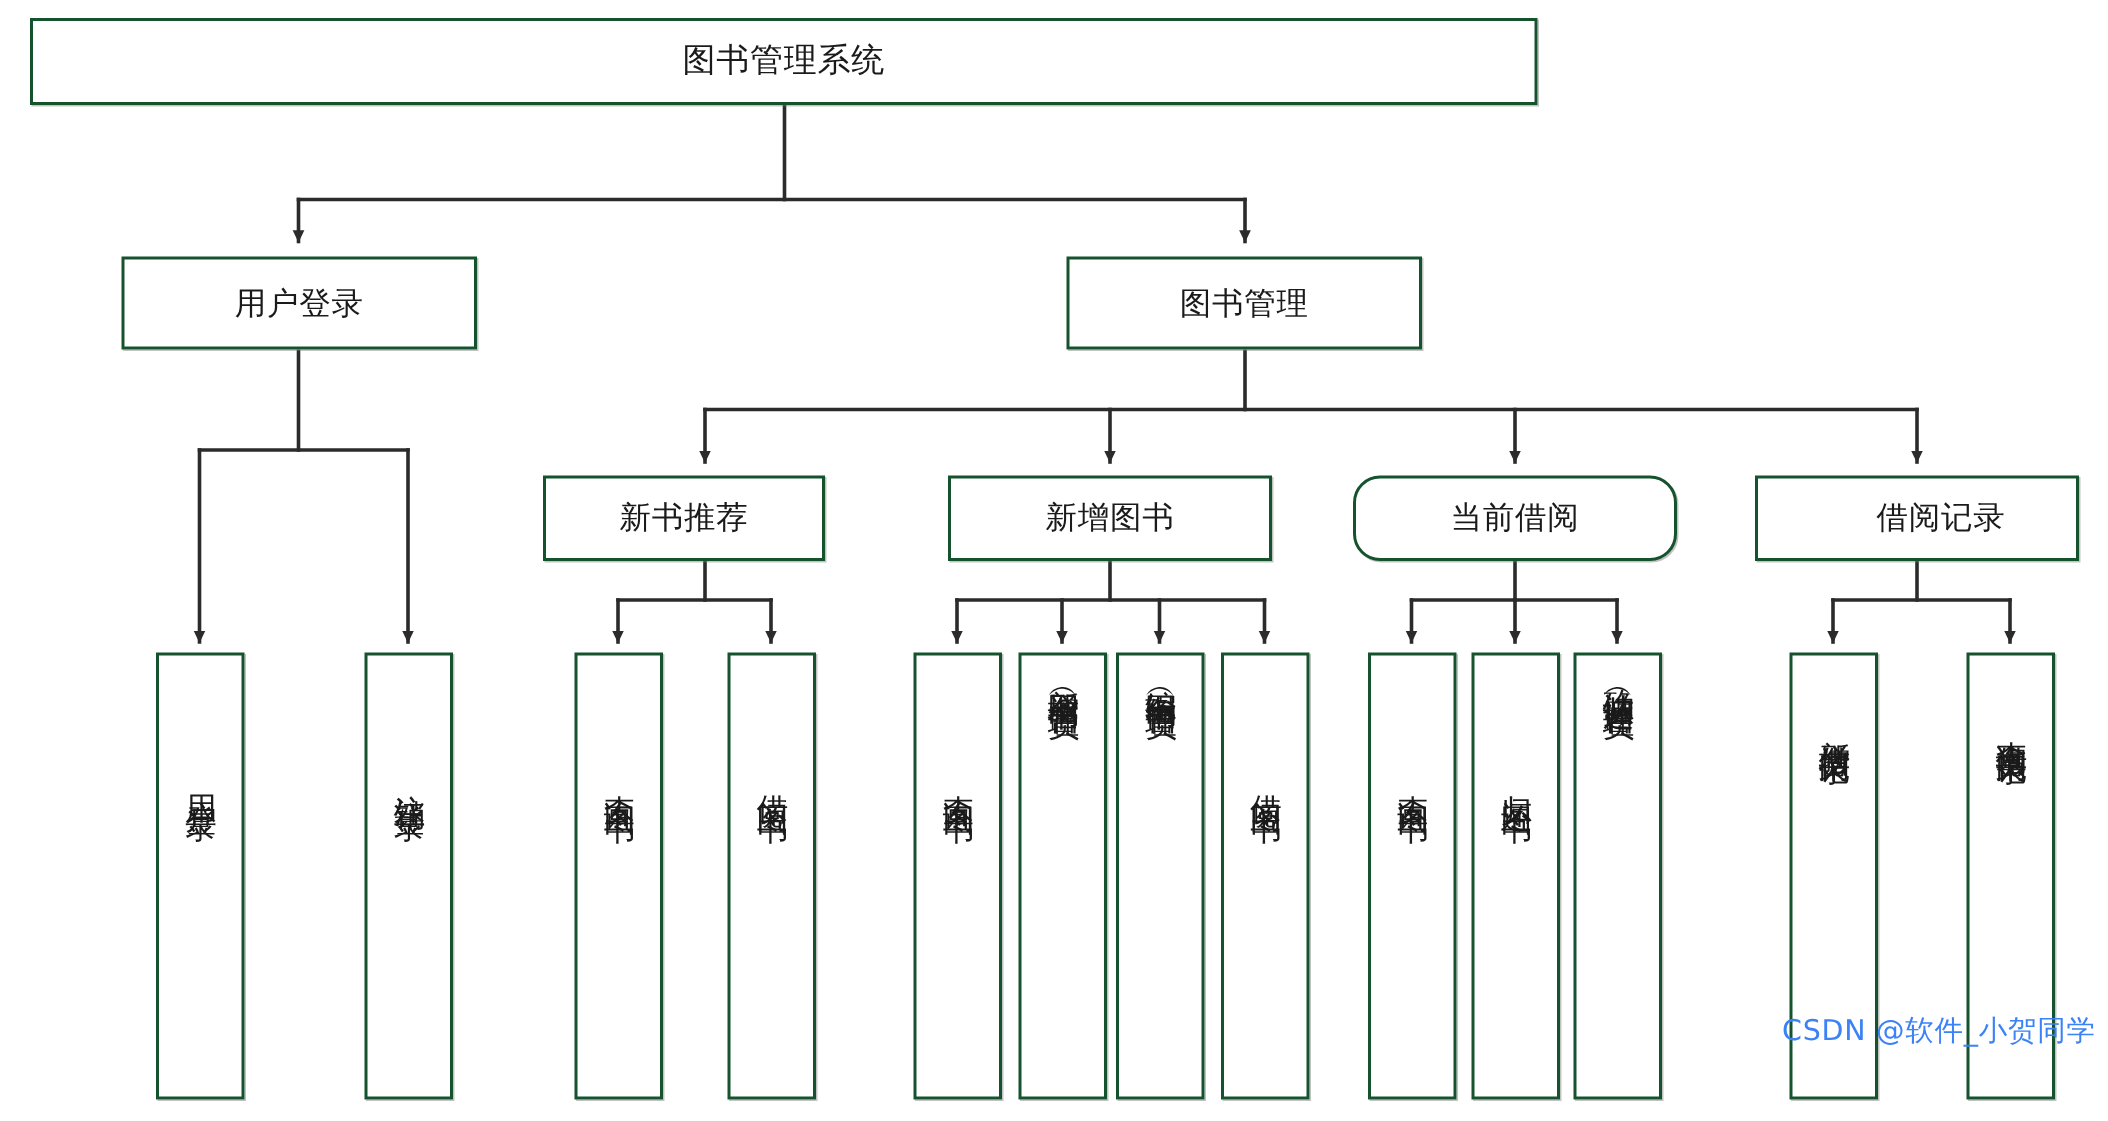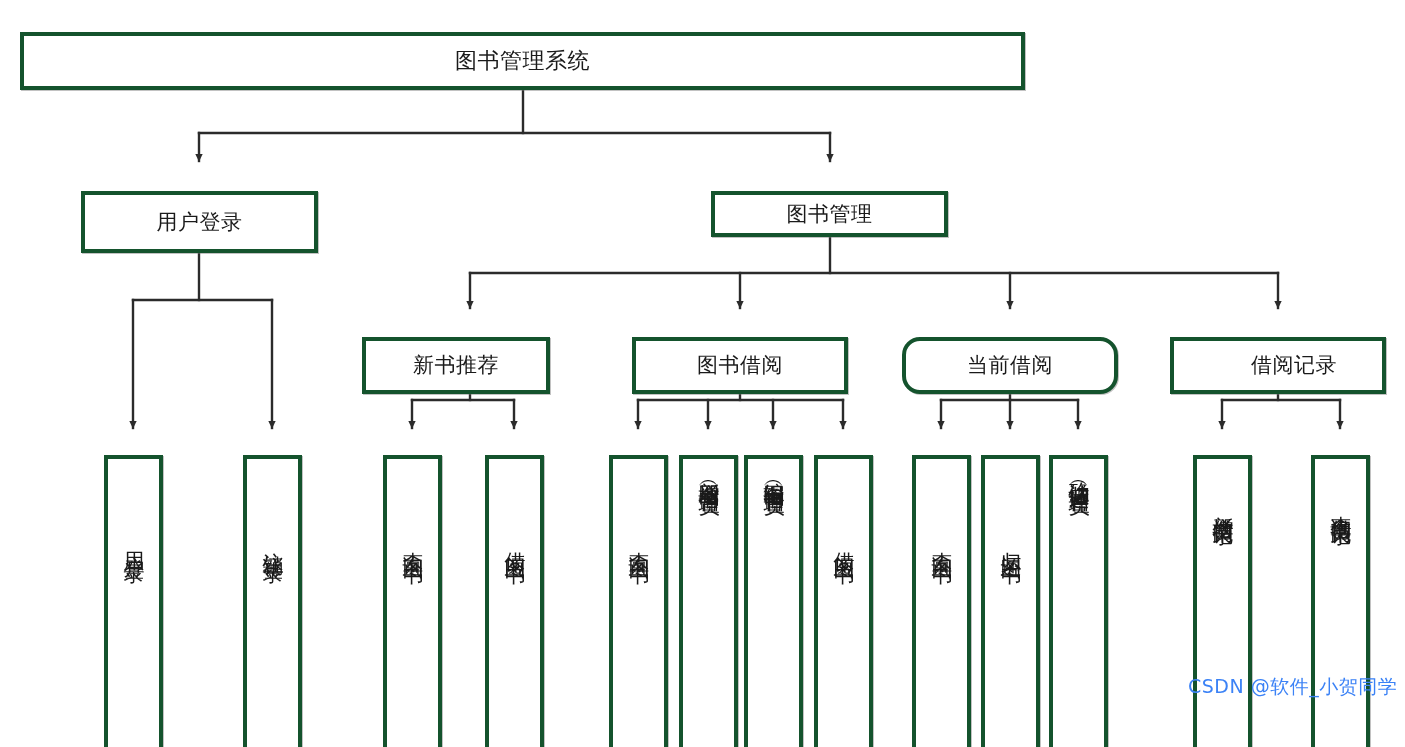--- a/index.html
+++ b/index.html
@@ -13,28 +13,27 @@
   #canvas {
     position: relative;
     width: 1405px;
     height: 747px;
     background: #ffffff;
     overflow: hidden;
   }
   .node {
     position: absolute;
     box-sizing: border-box;
-    border: 4px solid #14532d;
+    border: 2px solid #14532d;
     background: #ffffff;
     display: flex;
     align-items: center;
     justify-content: center;
     color: #1a1a1a;
     box-shadow: 1px 1px 0 rgba(120,120,120,0.45);
-    margin-top: 20px;
   }
   .node .lbl {
     display: block;
     text-align: center;
     line-height: 1.18;
     letter-spacing: 0.5px;
     white-space: nowrap;
   }
   
   .node.h .lbl {
@@ -133,29 +132,29 @@
     </g>
   </svg>
 
   <div class="node root h" style="left:20px; top:12px; width:1005px; height:58px;">
     <span class="lbl">图书管理系统</span>
   </div>
 
   <div class="node h" style="left:81px; top:171px; width:237px; height:62px;">
     <span class="lbl">用户登录</span>
   </div>
-  <div class="node h" style="left:711px; top:171px; width:237px; height:46px;font-family:Liberation Serif, serif;">
+  <div class="node h" style="left:711px; top:171px; width:237px; height:62px;font-family:Liberation Serif, serif;">
     <span class="lbl">图书管理</span>
   </div>
 
   <div class="node h" style="left:362px; top:317px; width:188px; height:57px;">
     <span class="lbl">新书推荐</span>
   </div>
   <div class="node h" style="left:632px; top:317px; width:216px; height:57px;">
-    <span class="lbl">图书借阅</span>
+    <span class="lbl">新增图书</span>
   </div>
   <div class="node h" style="left:902px; top:317px; width:216px; height:57px;border-radius:18px;">
     <span class="lbl">当前借阅</span>
   </div>
   <div class="node h" style="left:1170px; top:317px; width:216px; height:57px;padding-left:32px;">
     <span class="lbl">借阅记录</span>
   </div>
 
   <div class="node v" style="left:104px; top:435px; width:59px; height:298px; padding-top:76px;">
     <span class="lbl">用户登录</span>

